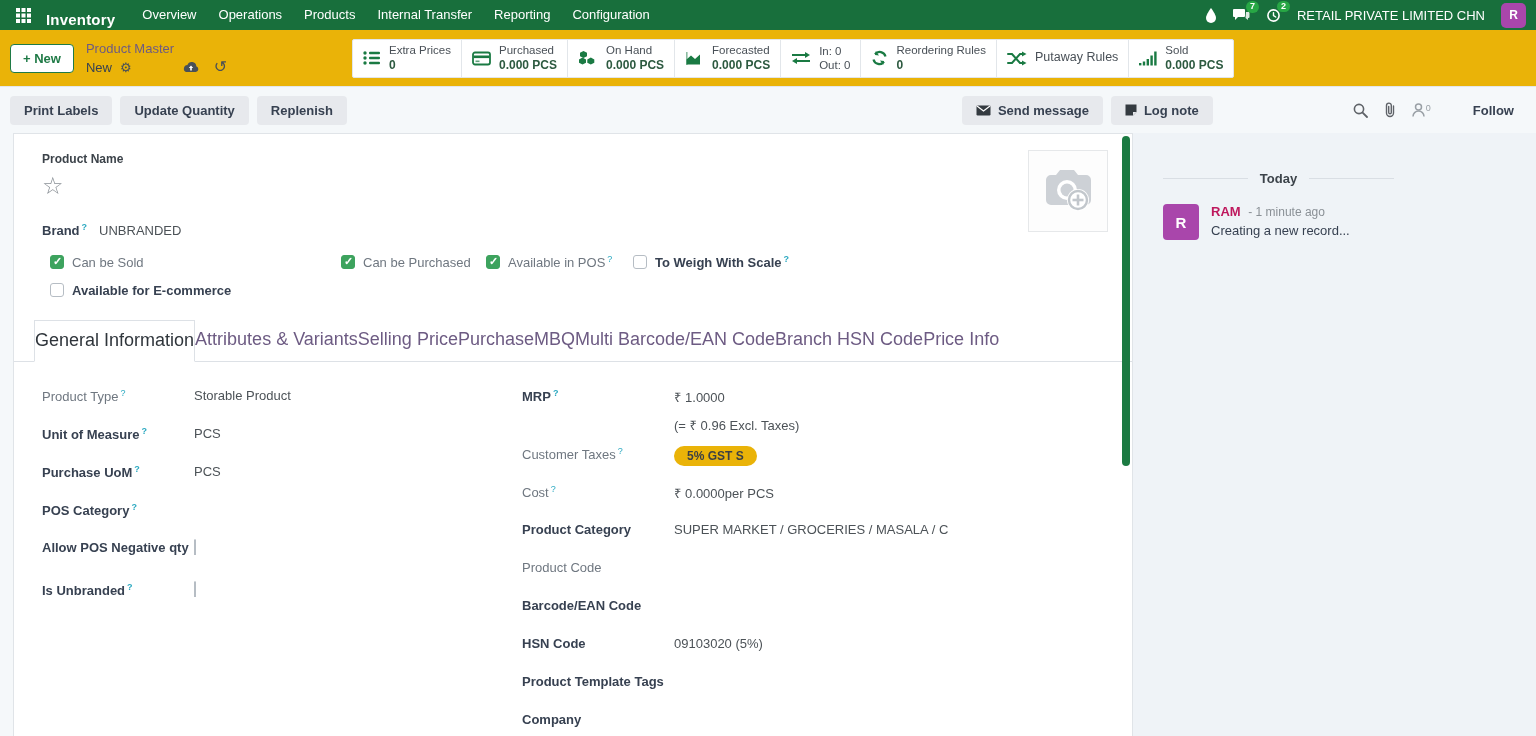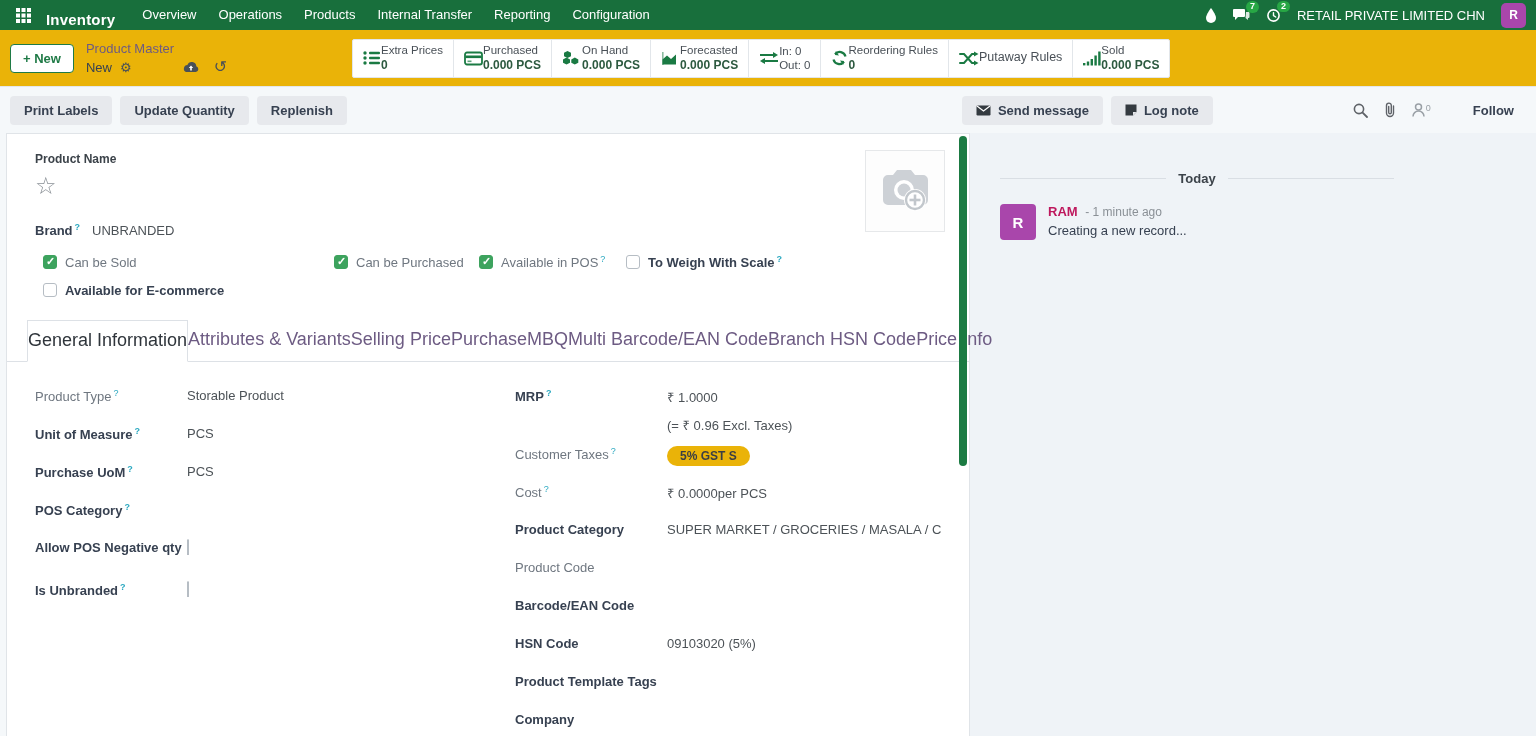--- a/index.html
+++ b/index.html
@@ -25,40 +25,40 @@
   .new-btn { background:#fff; border:1px solid #1f7a46; color:#1f7a46; font-weight:700; font-size:13px;
              padding:6px 12px; border-radius:4px; cursor:pointer; white-space:nowrap; }
   .bc-block { display:flex; flex-direction:column; gap:3px; }
   .bc-top { color:#6d5b83; font-size:13px; cursor:pointer; }
   .bc-bottom { display:flex; align-items:center; gap:8px; color:#374151; font-size:13px; }
   .gear { font-size:13px; color:#495057; cursor:pointer; }
   .save-icons { display:flex; gap:14px; margin-left:42px; align-items:center; }
   .undo { font-size:16px; color:#495057; cursor:pointer; line-height:1; }
 
   .stats { display:flex; height:39px; border:1px solid #e2e6ea; border-radius:2px; background:#fff; }
-  .stat { display:flex; align-items:center; padding:0 10px; border-left:1px solid #e2e6ea; cursor:pointer; }
+  .stat { display:flex; align-items:center; gap:8px; padding:0 10px; border-left:1px solid #e2e6ea; cursor:pointer; }
   .stat:first-child { border-left:none; }
   .stat-txt { display:flex; flex-direction:column; line-height:1.25; }
   .stat-label { font-size:11.5px; color:#495057; white-space:nowrap; }
   .stat-value { font-size:12px; font-weight:700; color:#2d5a40; white-space:nowrap; }
   .stat-single .stat-label { font-size:12.5px; }
 
   
   .workspace { height:649px; display:flex; flex-direction:column; background:#f5f8fa; }
   .actionrow { height:46px; flex:none; display:flex; align-items:center; padding:0 10px; }
   .btn-grey { background:#e7e9ed; color:#374151; font-weight:700; font-size:13px; padding:7px 14px;
               border:none; border-radius:4px; margin-right:8px; cursor:pointer; display:flex; align-items:center; gap:7px; }
   .right-actions { margin-left:auto; display:flex; align-items:center; }
   .icon-group { display:flex; align-items:center; gap:16px; margin-left:132px; }
   .icon-grey { color:#6b7280; cursor:pointer; display:flex; align-items:flex-start; }
   .follower-sup { font-size:9px; color:#9aa0a6; margin-left:1px; }
   .follow-link { margin-left:42px; margin-right:12px; font-weight:600; color:#374151; cursor:pointer; }
 
   .mainrow { flex:1; display:flex; min-height:0; }
-  .sheet { width:964px; flex:none; margin-left:6px; background:#fff; border:1px solid #e0e4e8; border-bottom:none;
+  .sheet { width:1120px; flex:none; margin-left:13px; background:#fff; border:1px solid #e0e4e8; border-bottom:none;
            position:relative; padding:18px 0 0 0; }
   .scroll-thumb { position:absolute; top:2px; right:2px; width:8px; height:330px; background:#1b7a42; border-radius:4px; cursor:pointer; }
   .sheet-pad { padding:0 28px; }
 
   .pname-label { font-size:12px; font-weight:700; color:#3c434a; margin-bottom:8px; }
   .title-row { display:flex; align-items:center; gap:14px; }
   .fav-star { font-size:24px; color:#8a9096; cursor:pointer; line-height:1; }
   .ptitle { font-size:26px; font-weight:500; color:#23292e; }
   .img-placeholder { position:absolute; top:16px; right:24px; width:80px; height:82px; border:1px solid #e6e8ea;
                      background:#fdfdfd; display:flex; align-items:center; justify-content:center; cursor:pointer; }

